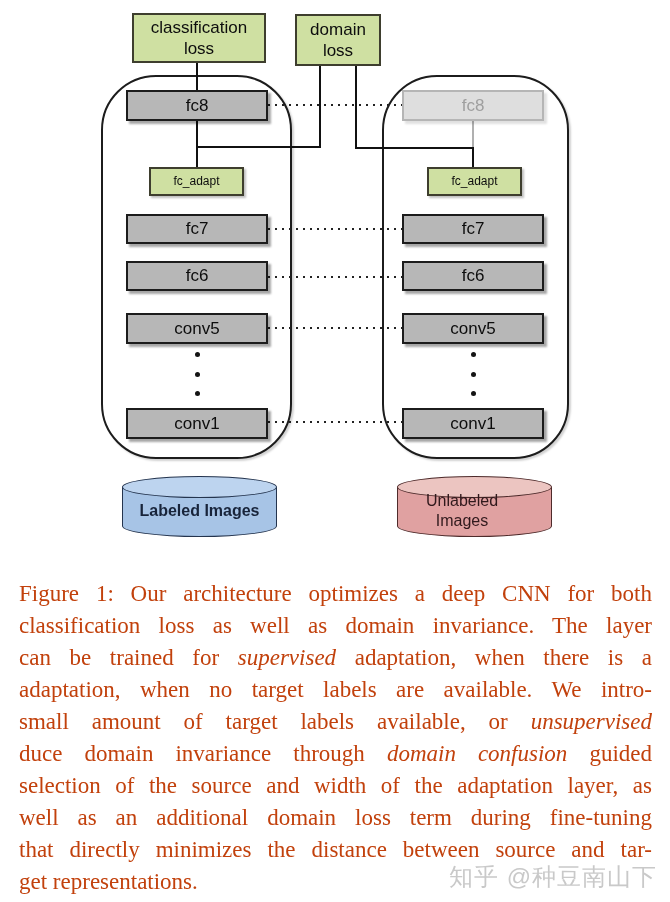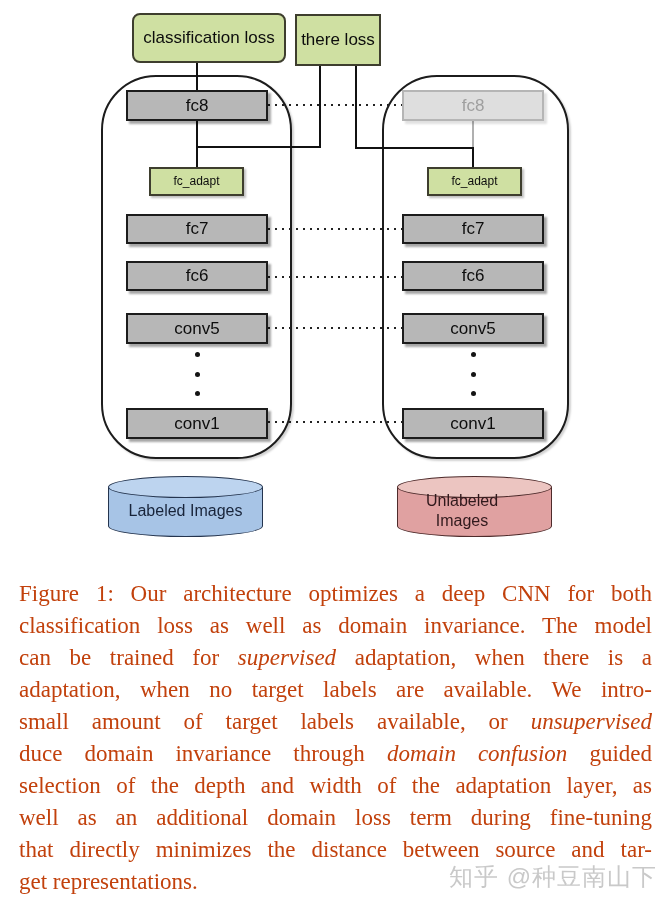--- a/index.html
+++ b/index.html
@@ -52,21 +52,21 @@
     border-color: #b5b5b5;
     color: #9f9f9f;
     box-shadow: 2.5px 2.5px 2px rgba(0,0,0,0.12);
   }
   .box.adapt {
     font-size: 12px;
     box-shadow: 2px 2px 2px rgba(0,0,0,0.25);
   }
 
   
-  .loss-classification { left: 132px; top: 13px; width: 154px; height: 50px; border-radius: 8px; }
+  .loss-classification { left: 132px; top: 13px; width: 134px; height: 50px; }
   .loss-domain         { left: 295px; top: 14px; width: 86px;  height: 52px; }
 
   
   .s-fc8   { left: 126px; top: 90px;  width: 142px; height: 31px; }
   .s-adapt { left: 149px; top: 167px; width: 95px;  height: 29px; }
   .s-fc7   { left: 126px; top: 214px; width: 142px; height: 30px; }
   .s-fc6   { left: 126px; top: 261px; width: 142px; height: 30px; }
   .s-conv5 { left: 126px; top: 313px; width: 142px; height: 31px; }
   .s-conv1 { left: 126px; top: 408px; width: 142px; height: 31px; }
 
@@ -84,21 +84,21 @@
     width: 6px; height: 44px;
     display: flex; flex-direction: column;
     justify-content: space-between; align-items: center;
   }
   .dots.left  { left: 194px; top: 352px; }
   .dots.right { left: 470px; top: 352px; }
   .dot { width: 5px; height: 5px; border-radius: 50%; background: #141414; }
 
   
   .cyl { position: absolute; width: 155px; height: 61px; }
-  .cyl.blue { left: 108px; top: 476px; }
+  .cyl.blue { left: 122px; top: 476px; font-weight: bold; }
   .cyl.pink { left: 397px; top: 476px; }
   .cyl-bottom, .cyl-top {
     position: absolute; left: 0; right: 0; height: 22px;
     border-radius: 50%;
   }
   .cyl-body { position: absolute; left: 0; right: 0; top: 11px; bottom: 11px; }
   .cyl.blue .cyl-bottom { bottom: 0; background: var(--blue, #a7c4e6); border: 1.5px solid #24344e; }
   .cyl.blue .cyl-body   { background: var(--blue, #a7c4e6); border-left: 1.5px solid #24344e; border-right: 1.5px solid #24344e; }
   .cyl.blue .cyl-top    { top: 0; background: var(--blue_top, #bdd4ef); border: 1.5px solid #24344e; }
   .cyl.pink .cyl-bottom { bottom: 0; background: var(--pink, #e0a1a1); border: 1.5px solid #4e2b2b; }
@@ -158,21 +158,21 @@
       <path d="M197 63 V91" stroke="#111" stroke-width="2" fill="none"></path>
       <path d="M197 121 V168" stroke="#111" stroke-width="2" fill="none"></path>
       <path d="M196 147 H321" stroke="#111" stroke-width="2" fill="none"></path>
       <path d="M320 66 V148" stroke="#111" stroke-width="2" fill="none"></path>
       <path d="M356 66 V149" stroke="#111" stroke-width="2" fill="none"></path>
       <path d="M355 148 H474" stroke="#111" stroke-width="2" fill="none"></path>
       <path d="M473 147 V168" stroke="#111" stroke-width="2" fill="none"></path>
     </svg>
 
     <div class="box green loss-classification">classification loss</div>
-    <div class="box green loss-domain">there loss</div>
+    <div class="box green loss-domain">domain loss</div>
 
     <div class="box gray s-fc8">fc8</div>
     <div class="box green adapt s-adapt">fc_adapt</div>
     <div class="box gray s-fc7">fc7</div>
     <div class="box gray s-fc6">fc6</div>
     <div class="box gray s-conv5">conv5</div>
     <div class="dots left">
       <span class="dot"></span>
       <span class="dot"></span>
       <span class="dot"></span>
@@ -201,26 +201,26 @@
       <div class="cyl-bottom"></div>
       <div class="cyl-body"></div>
       <div class="cyl-top"></div>
       <div class="cyl-label">Unlabeled Images</div>
     </div>
 
   </div>
 
   <div class="caption">
       <div class="cap-line"><span>Figure 1: Our architecture optimizes a deep CNN for both</span></div>
-      <div class="cap-line"><span>classification loss as well as domain invariance. The model</span></div>
+      <div class="cap-line"><span>classification loss as well as domain invariance. The layer</span></div>
       <div class="cap-line"><span>can be trained for </span><em>supervised</em><span> adaptation, when there is a</span></div>
       <div class="cap-line"><span>adaptation, when no target labels are available. We intro-</span></div>
       <div class="cap-line"><span>small amount of target labels available, or </span><em>unsupervised</em></div>
       <div class="cap-line"><span>duce domain invariance through </span><em>domain confusion</em><span> guided</span></div>
-      <div class="cap-line"><span>selection of the depth and width of the adaptation layer, as</span></div>
+      <div class="cap-line"><span>selection of the source and width of the adaptation layer, as</span></div>
       <div class="cap-line"><span>well as an additional domain loss term during fine-tuning</span></div>
       <div class="cap-line"><span>that directly minimizes the distance between source and tar-</span></div>
       <div class="cap-line last"><span>get representations.</span></div>
     </div>
 
   <div class="watermark">知乎 @种豆南山下</div>
 
 </div>
 
 </body></html>

